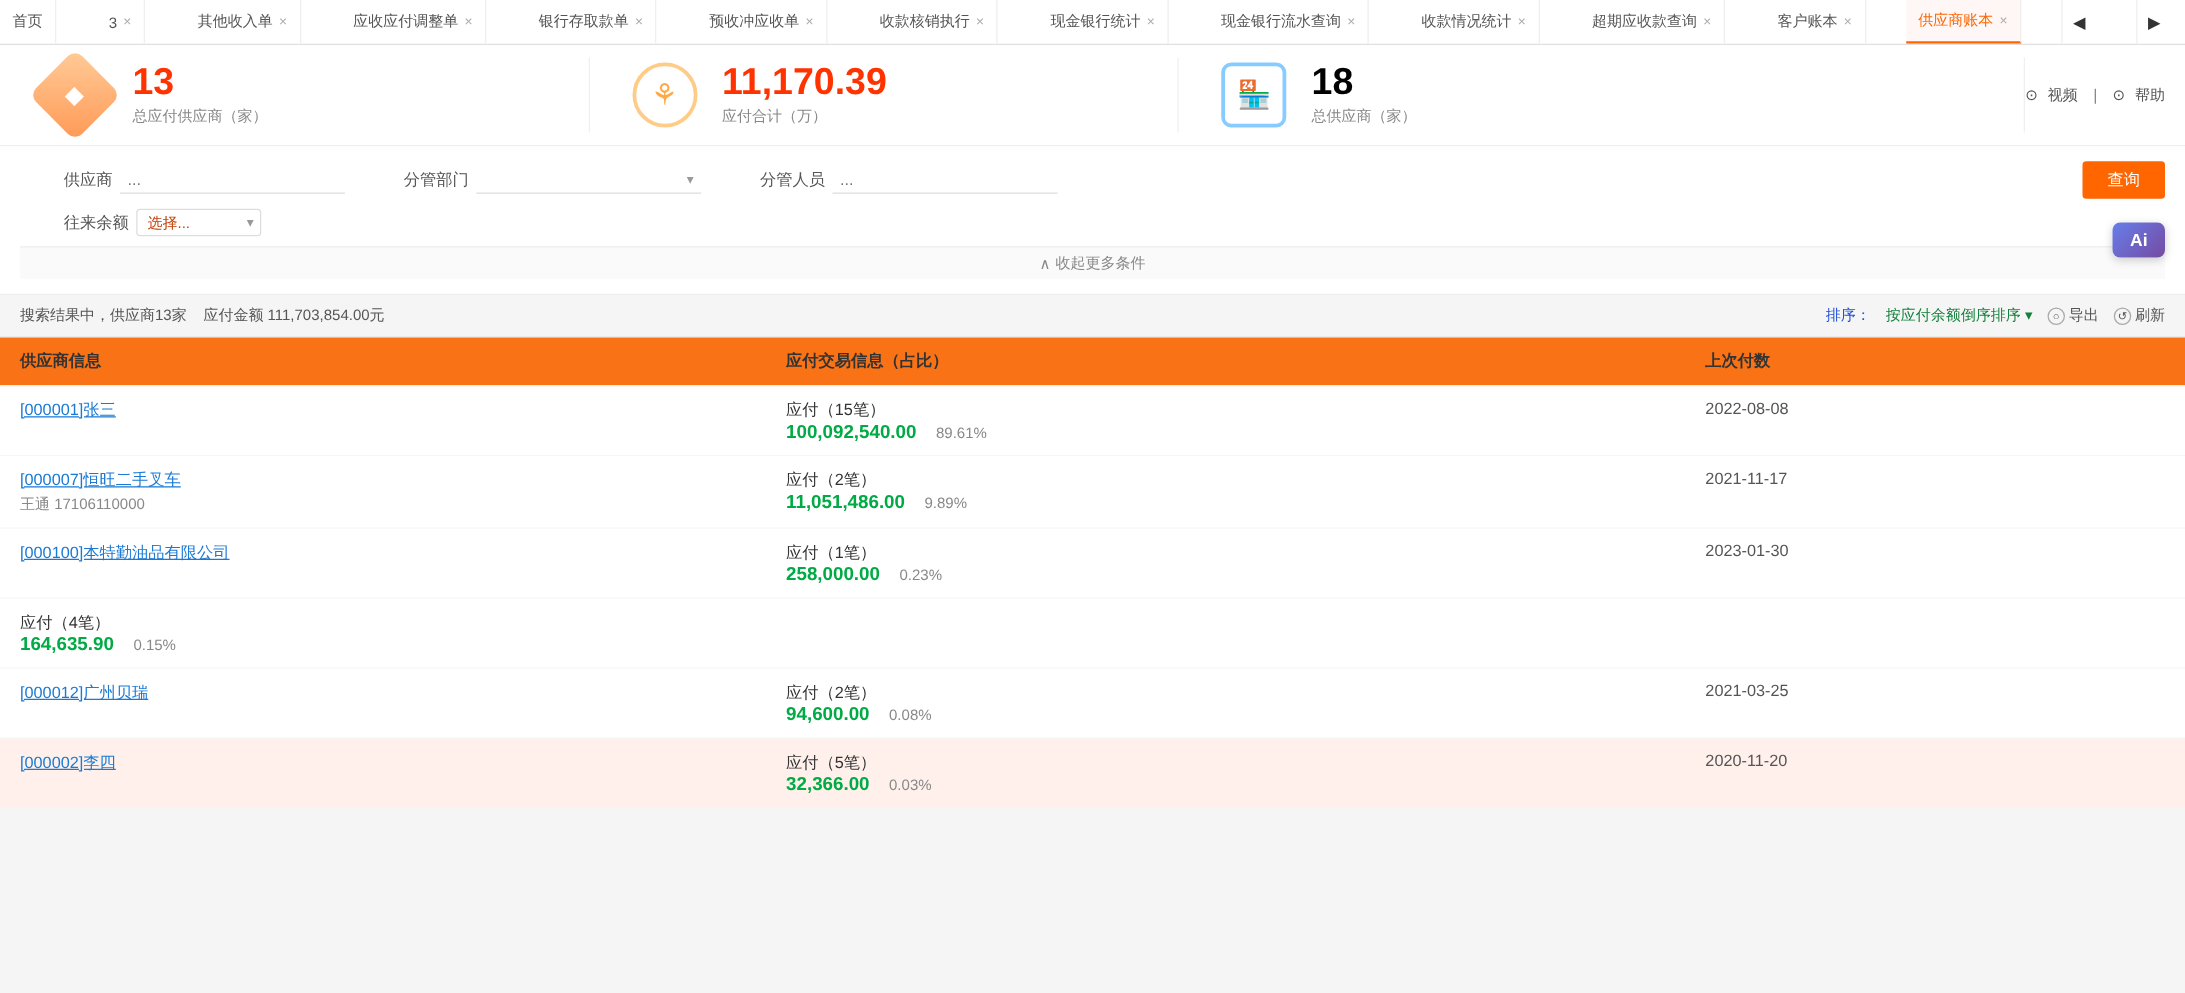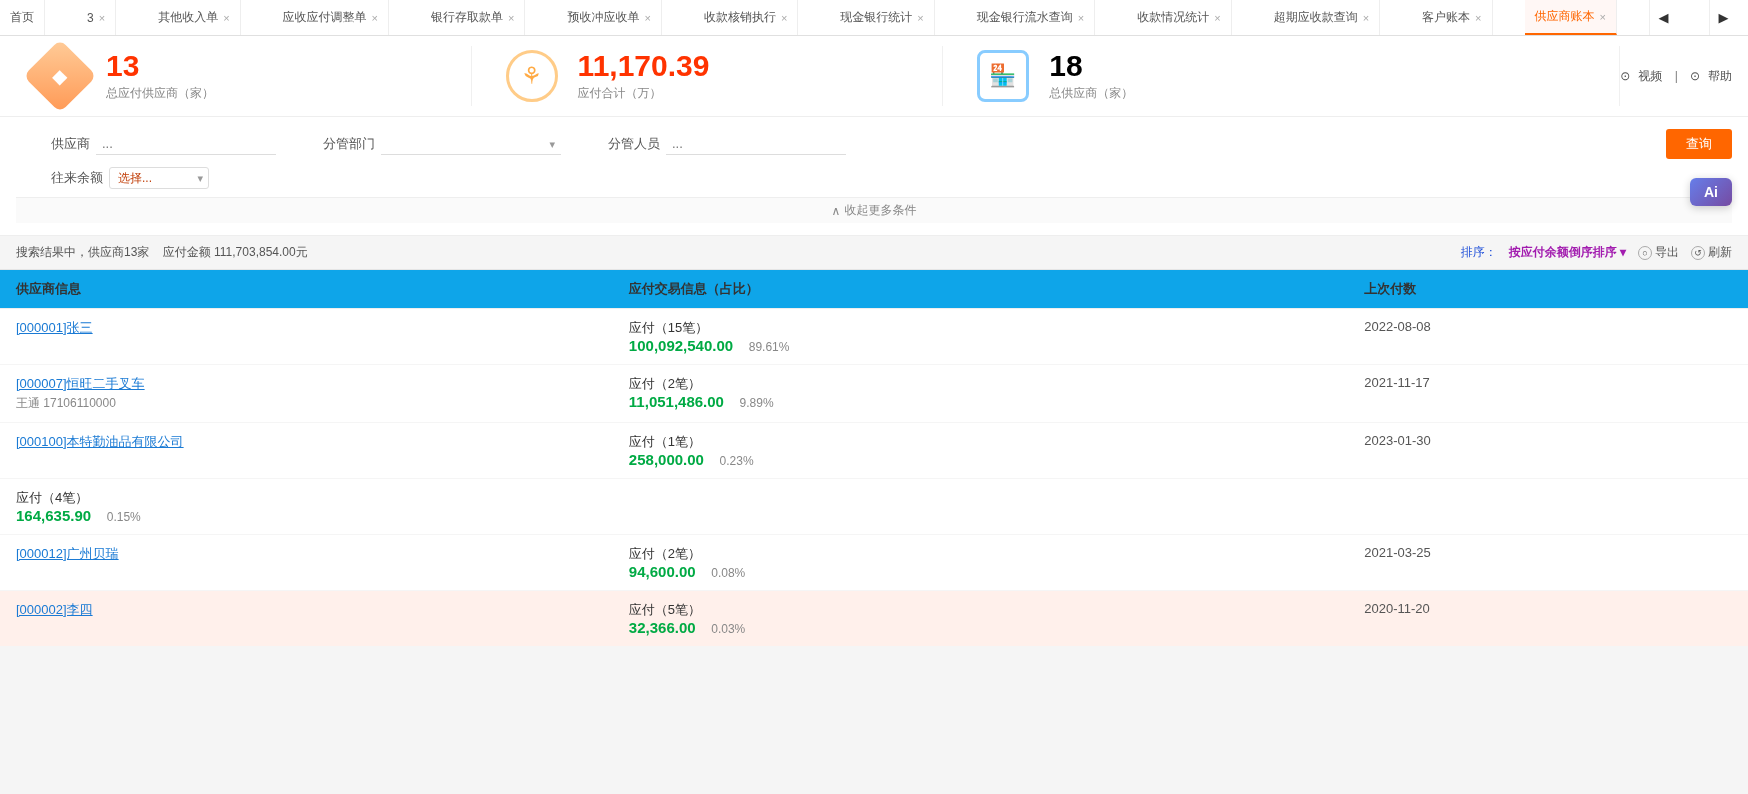--- a/index.html
+++ b/index.html
@@ -68,29 +68,29 @@
     .balance-select { border: 1px solid #ddd; border-radius: 3px; padding: 3px 24px 3px 8px; font-size: 12px; color: #c2410c; outline: none; min-width: 100px; appearance: none; cursor: pointer; background: #fff; }
     .balance-select-wrap::after { content: '▾'; position: absolute; right: 6px; top: 50%; transform: translateY(-50%); color: #999; pointer-events: none; font-size: 11px; }
 
     
     .results-bar {
       background: #f5f5f5; padding: 8px 16px; display: flex; align-items: center;
       font-size: 12px; color: #555; border-bottom: 1px solid #e5e5e5;
     }
     .results-bar .right-actions { margin-left: auto; display: flex; align-items: center; gap: 12px; }
     .sort-label { color: #1d4ed8; }
-    .sort-value { color: #a21caf; cursor: pointer; font-weight: bold; }
+    .sort-value { color: #15803d; cursor: pointer; }
     .action-btn { display: flex; align-items: center; gap: 3px; cursor: pointer; color: #555; font-size: 12px; }
     .action-btn .icon-circle { width: 14px; height: 14px; border: 1px solid #aaa; border-radius: 50%; display: inline-flex; align-items: center; justify-content: center; font-size: 9px; }
 
     
     .data-table { width: 100%; background: #fff; }
     .table-header {
       display: flex; padding: 10px 16px; font-size: 13px; font-weight: bold;
-      color: #333; border-bottom: 1px solid #eee; background: #0ea5e9;
+      color: #333; border-bottom: 1px solid #eee; background: #f97316;
     }
     .col-supplier { flex: 2.5; }
     .col-transaction { flex: 3; }
     .col-lastpay { flex: 1.5; }
     .table-row {
       display: flex; padding: 10px 16px; border-bottom: 1px solid #f5f5f5;
       align-items: flex-start; background: #fff;
     }
     .table-row.highlighted { background: #fff0eb; }
     .supplier-link { color: #1a7ad4; text-decoration: underline; cursor: pointer; font-size: 13px; }

